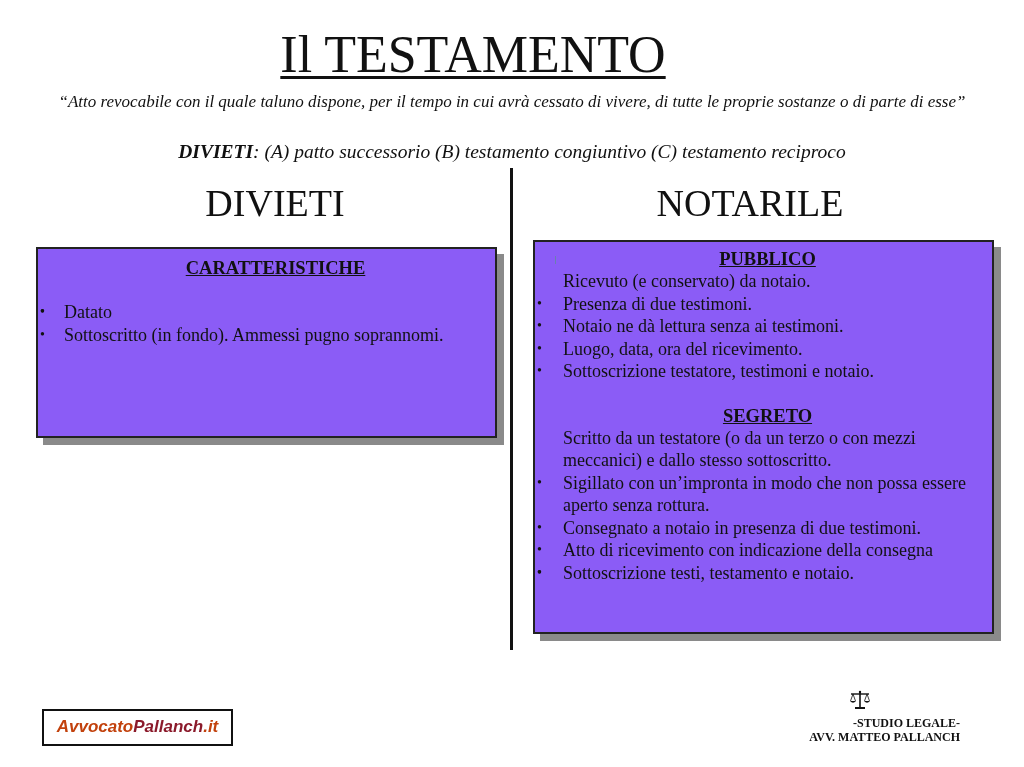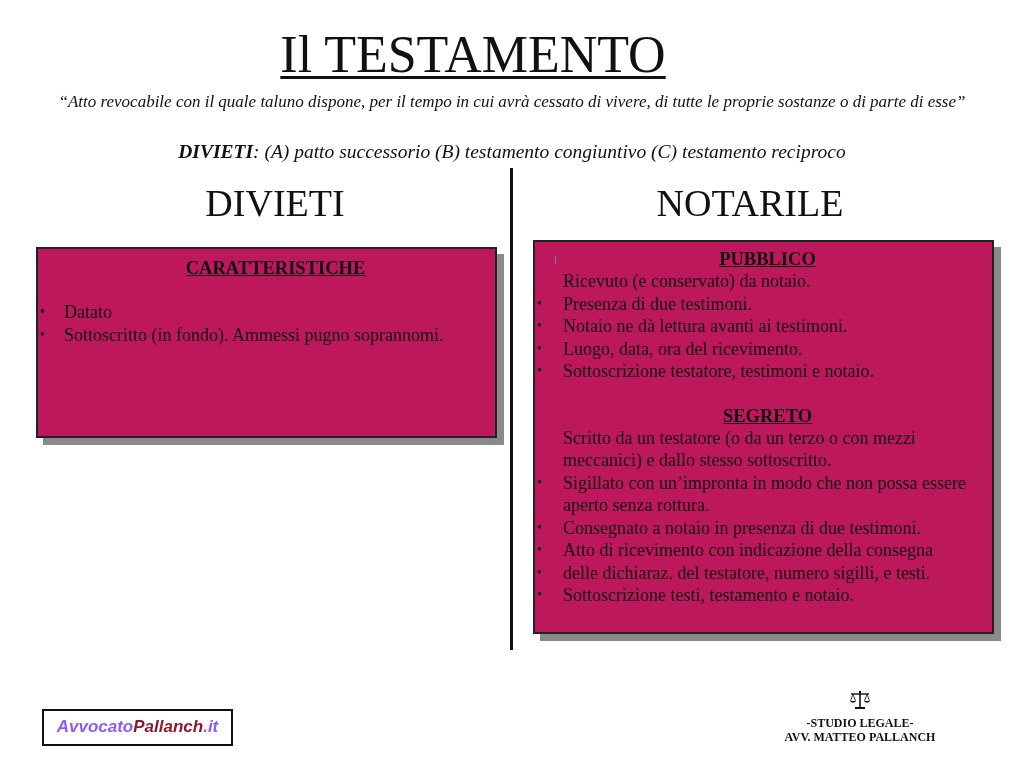--- a/index.html
+++ b/index.html
@@ -60,21 +60,21 @@
     .divider {
       position: absolute;
       left: 510px;
       top: 168px;
       width: 3px;
       height: 482px;
       background: #111111;
     }
     .box {
       position: absolute;
-      background: #be185d;
+      background: #8b5cf6;
       border: 2px solid #222222;
       box-shadow: 7px 7px 0 #8a8a8a;
       box-sizing: border-box;
       font-size: 18px;
       line-height: 22.5px;
     }
     .box.left {
       left: 36px;
       top: 247px;
       width: 461px;
@@ -136,28 +136,28 @@
       height: 37px;
       border: 2px solid #111111;
       box-sizing: border-box;
       text-align: center;
       font-family: "Liberation Sans", "DejaVu Sans", sans-serif;
       font-weight: bold;
       font-style: italic;
       font-size: 17px;
       line-height: 32px;
     }
-    .logo-dark { color: #8b5cf6; }
+    .logo-dark { color: #c2410c; }
     .logo-red { color: #8b1a2b; }
     .studio {
       position: absolute;
       left: 760px;
       top: 690px;
       width: 200px;
-      text-align: center;
+      text-align: right;
       font-weight: bold;
       font-size: 12px;
       line-height: 14px;
     }
     .scales-icon {
       display: block;
       margin: 0 auto 6px auto;
       width: 22px;
       height: 20px;
     }
@@ -185,34 +185,34 @@
   </ul>
 </div>
 
 <div class="box right">
   <div class="cursor-mark"></div>
 
   <div class="box-title">PUBBLICO</div>
   <div class="intro">Ricevuto (e conservato) da notaio.</div>
   <ul class="items">
     <li><span class="bullet">•</span><span>Presenza di due testimoni.</span></li>
-    <li><span class="bullet">•</span><span>Notaio ne dà lettura avanti ai testimoni.</span></li>
+    <li><span class="bullet">•</span><span>Notaio ne dà lettura senza ai testimoni.</span></li>
     <li><span class="bullet">•</span><span>Luogo, data, ora del ricevimento.</span></li>
     <li><span class="bullet">•</span><span>Sottoscrizione testatore, testimoni e notaio.</span></li>
   </ul>
 
   <div class="spacer"></div>
 
   <div class="box-title">SEGRETO</div>
   <div class="intro">Scritto da un testatore (o da un terzo o con mezzi meccanici) e dallo stesso sottoscritto.</div>
   <ul class="items">
     <li><span class="bullet">•</span><span>Sigillato con un’impronta in modo che non possa essere aperto senza rottura.</span></li>
     <li><span class="bullet">•</span><span>Consegnato a notaio in presenza di due testimoni.</span></li>
     <li><span class="bullet">•</span><span>Atto di ricevimento con indicazione della consegna</span></li>
-    <li><span class="bullet">•</span><span>delle dichiaraz. del testatore, numero sigilli, e testi.</span></li>
+    <li><span class="bullet">•</span></li>
     <li><span class="bullet">•</span><span>Sottoscrizione testi, testamento e notaio.</span></li>
   </ul>
 </div>
 
 <div class="logo-box"><span class="logo-dark">Avvocato</span><span class="logo-red">Pallanch</span><span class="logo-dark">.it</span></div>
 
 <div class="studio">
   <svg class="scales-icon" viewBox="0 0 22 20">
     <line x1="11" y1="1" x2="11" y2="17" stroke="#111" stroke-width="1.6"></line>
     <line x1="2" y1="4" x2="20" y2="4" stroke="#111" stroke-width="1.4"></line>

